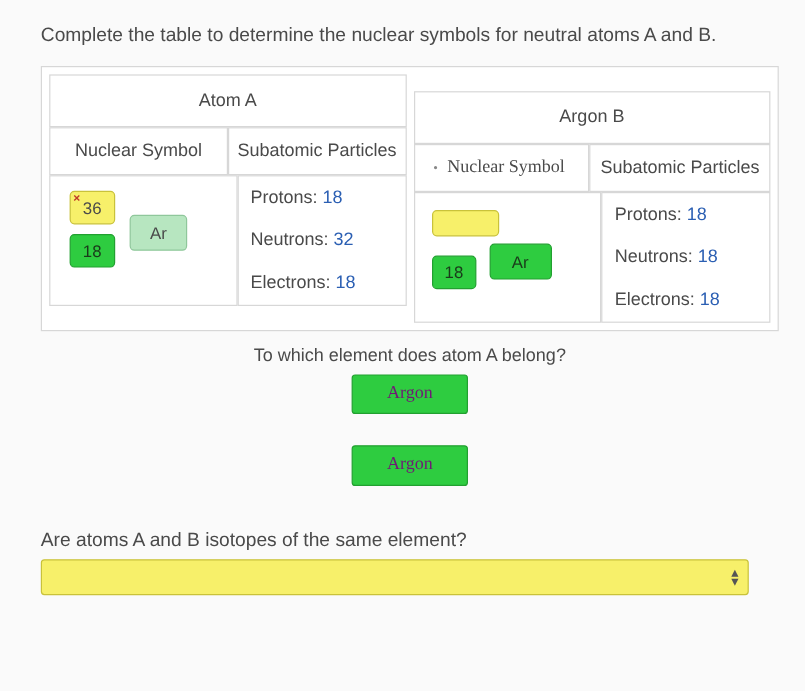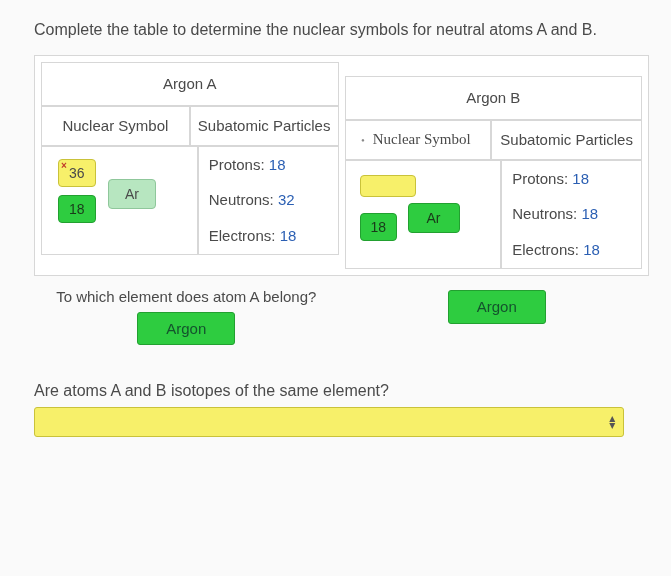--- a/index.html
+++ b/index.html
@@ -74,36 +74,37 @@
     font-size: 10px;
     color: #c0392b;
     font-weight: bold;
   }
   .mass-a { top: 4px; left: 6px; }
   .atno-a { top: 40px; left: 6px; }
   .sym-a  { top: 24px; left: 56px; padding: 4px 16px; }
   .mass-b { top: 6px; left: 4px; width: 56px; height: 22px; }
   .atno-b { top: 44px; left: 4px; }
   .sym-b  { top: 34px; left: 52px; padding: 4px 18px; }
-  .question-row { display: flex; gap: 6px; margin-top: 4px; }
+  .question-row { display: flex; gap: 6px; margin-top: 4px; flex-direction: column; }
   .question-cell {
     flex: 1;
     text-align: center;
     padding: 6px 8px 10px 8px;
     font-size: 15px;
   }
   .answer-btn {
     display: inline-block;
     background: #2ecc40;
     border: 1px solid #22a030;
     border-radius: 3px;
     padding: 5px 28px;
     margin-top: 4px;
     font-size: 15px;
-    color: #14532d;
+    color: #701a75;
+    font-family: Liberation Serif, serif;
   }
   .iso-question { margin-top: 24px; font-size: 16px; }
   .iso-select {
     margin-top: 4px;
     width: 96%;
     height: 30px;
     background: #f7f06a;
     border: 1px solid #c9c23a;
     border-radius: 3px;
     position: relative;
@@ -119,21 +120,21 @@
   }
 </style>
 </head>
 <body>
 
 <div class="instructions">Complete the table to determine the nuclear symbols for neutral atoms A and B.</div>
 
 <div class="main-table">
 
   <div class="atom-col">
-    <div class="atom-header">Argon A</div>
+    <div class="atom-header">Atom A</div>
     <div class="sub-row">
       <div class="sub-cell">Nuclear Symbol</div>
       <div class="sub-cell">Subatomic Particles</div>
     </div>
     <div class="body-row">
       <div class="nuc-cell">
         <div class="nuc-wrap">
           <div class="box yellow mass-a">
             <span class="wrong-x">×</span>
             <span>36</span>

